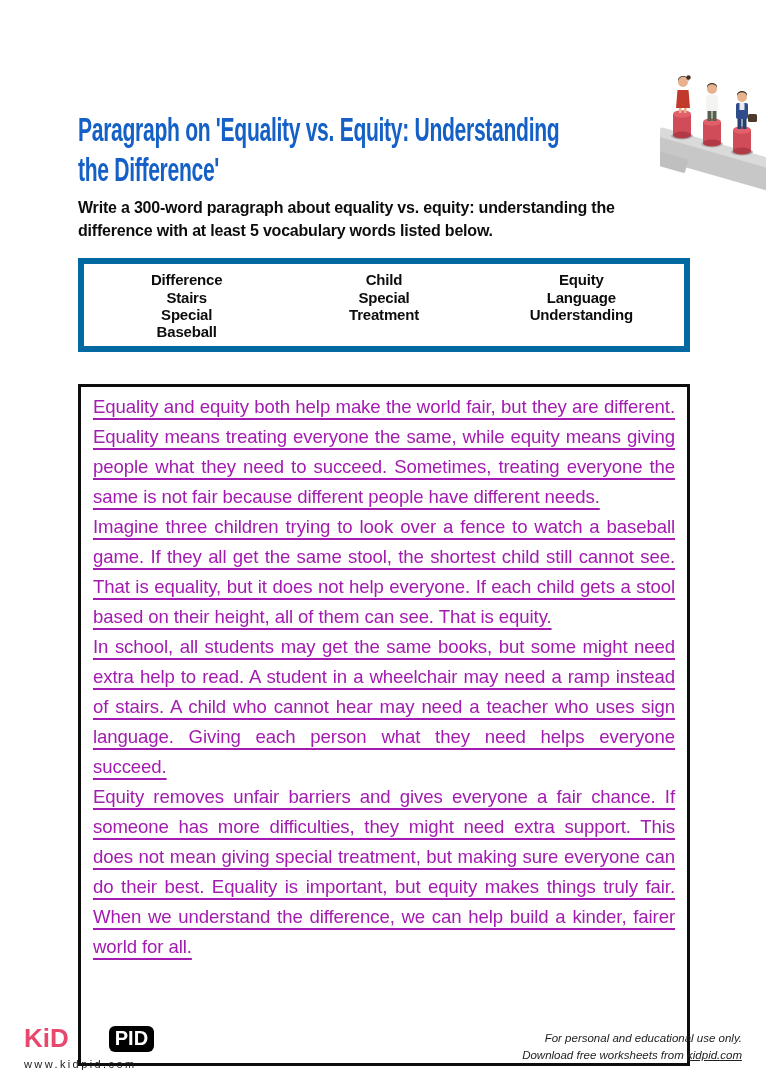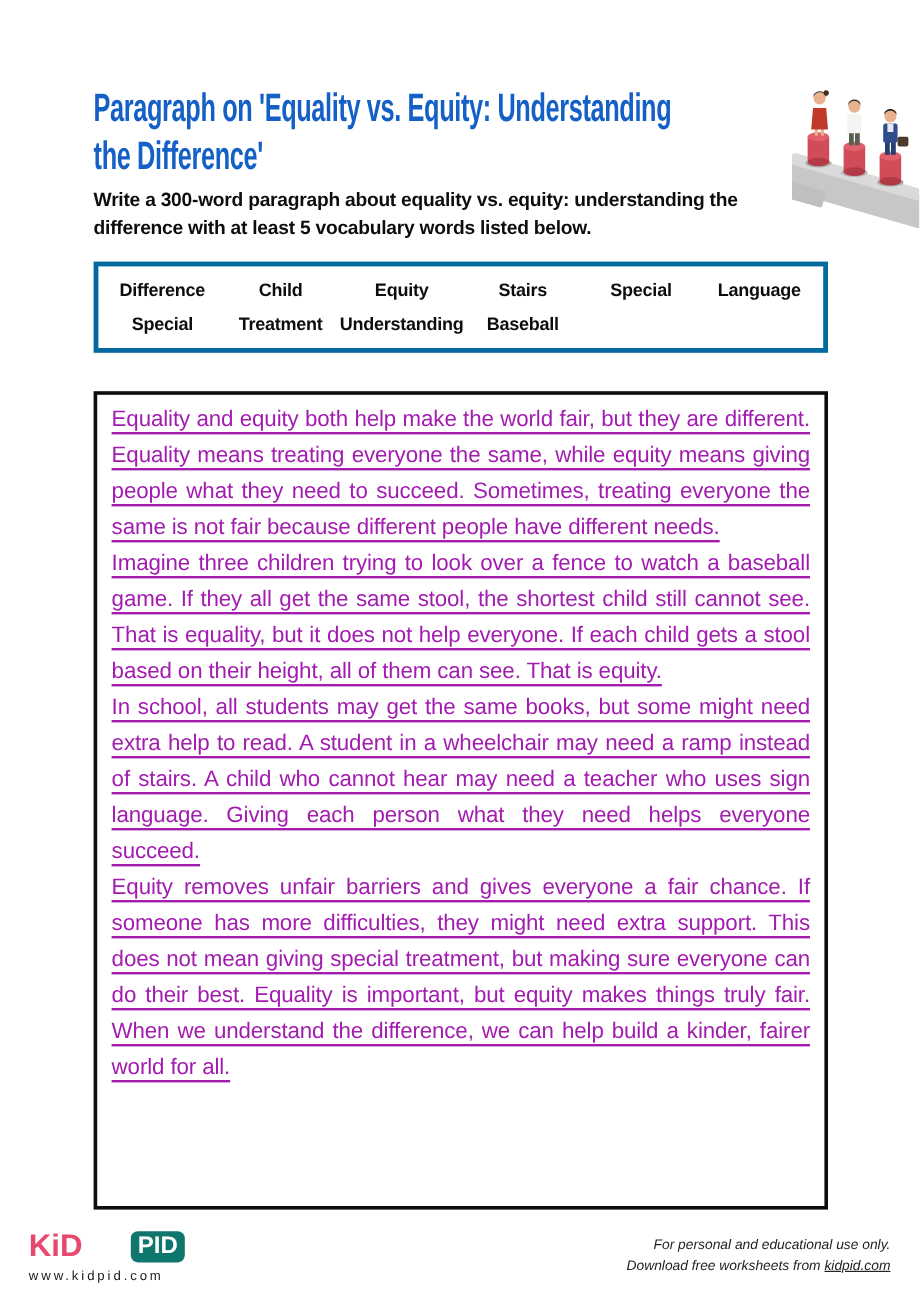--- a/index.html
+++ b/index.html
@@ -3,21 +3,21 @@
 <meta charset="utf-8">
 <style>
   html,body{margin:0;padding:0;background:#ffffff;}
   .page{
     position:relative;
     width:768px;height:1086px;
     background:#ffffff;
     font-family:"Liberation Sans",sans-serif;
     overflow:hidden;
   }
-  .content{margin:0 78px;padding-top:70px;}
+  .content{margin:0 78px;padding-top:110px;}
 
   
   .title-line{
     color:#1460c6;
     font-size:33px;
     font-weight:bold;
     letter-spacing:-0.5px;
     line-height:40px;
     white-space:nowrap;
     transform:scaleX(0.64);
@@ -32,25 +32,25 @@
     line-height:23px;
     letter-spacing:-0.2px;
   }
 
   
   .illus{position:absolute;top:70px;right:2px;width:106px;height:128px;}
 
   
   .vocab-box{
     margin-top:16px;
-    width:612px;height:76px;
-    border:4px solid #0369a1;
+    width:612px;height:94px;
+    border:6px solid #0369a1;
     box-sizing:border-box;
     display:grid;
-    grid-template-columns:repeat(6,1fr);
+    grid-template-columns:repeat(3,1fr);
     grid-template-rows:1fr 1fr;
     align-items:center;
     justify-items:center;
     padding:6px 4px;
   }
   .vocab-word{
     font-size:15px;
     font-weight:bold;
     color:#0d0d0d;
     letter-spacing:-0.2px;
@@ -83,21 +83,21 @@
   .logo-block{position:absolute;left:24px;bottom:16px;}
   .logo-row{display:flex;align-items:center;gap:36px;}
   .logo-kid{
     color:#e8486d;
     font-size:26px;
     font-weight:900;
     letter-spacing:0;
   }
   .logo-pid{
     margin-left:4px;
-    background:#0f766e;
+    background:#000000;
     color:#ffffff;
     font-size:20px;
     font-weight:900;
     padding:1px 6px 2px 6px;
     border-radius:6px;
   }
   .logo-url{
     margin-top:4px;
     font-size:11px;
     letter-spacing:2.4px;

